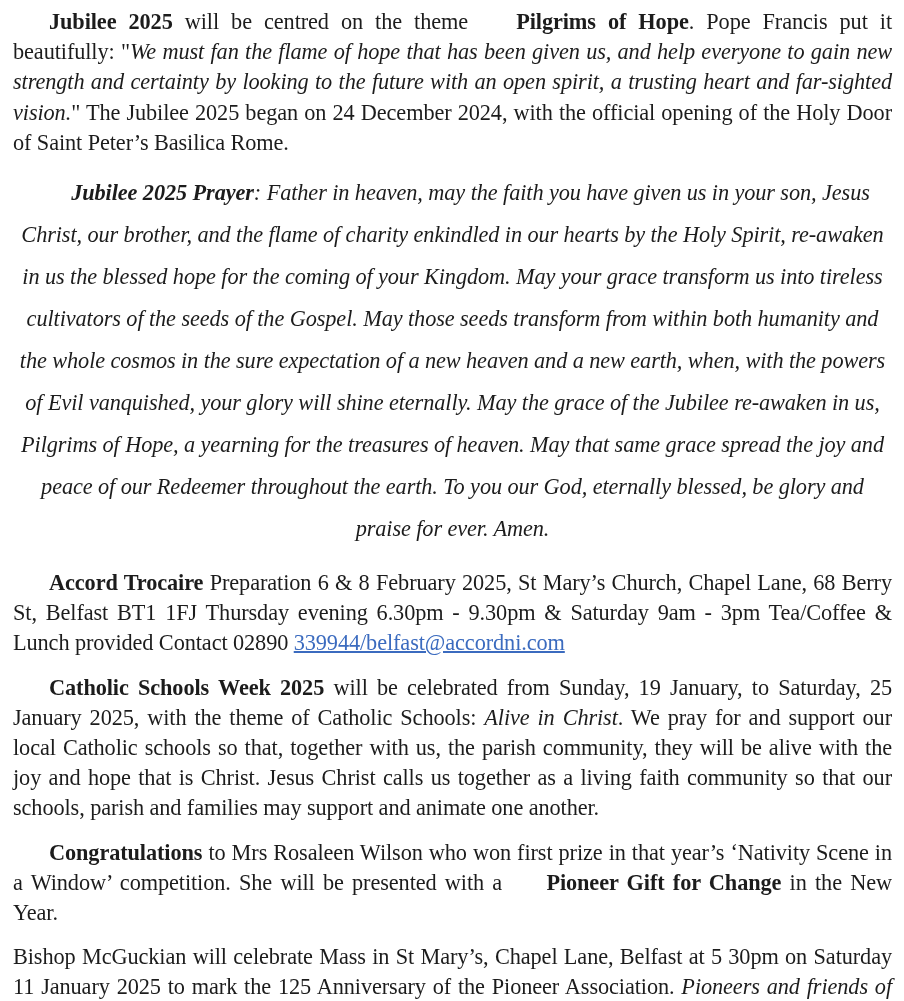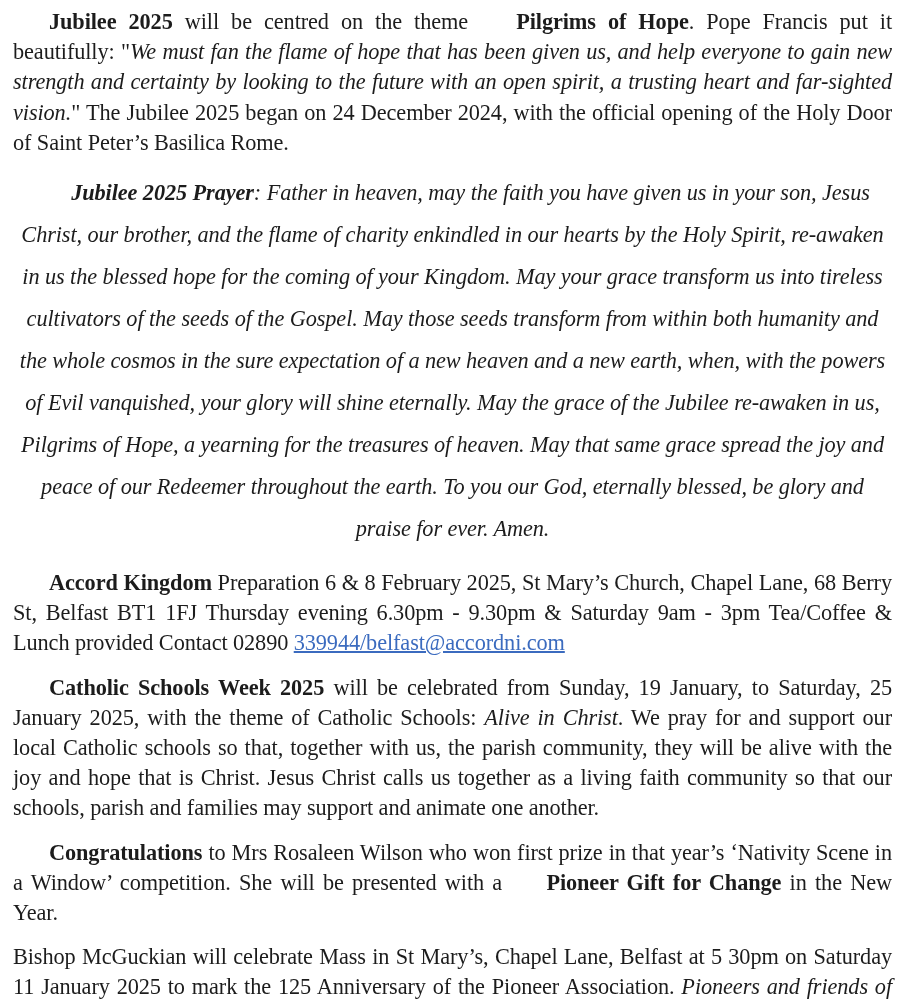--- a/index.html
+++ b/index.html
@@ -70,21 +70,21 @@
 
   <p class="para justified">
     <span class="b">Jubilee 2025</span><span> will be centred on the theme </span><span class="b">Pilgrims of Hope</span><span>. Pope Francis put it beautifully: "</span><span class="i">We must fan the flame of hope that has been given us, and help everyone to gain new strength and certainty by looking to the future with an open spirit, a trusting heart and far-sighted vision.</span><span>" The Jubilee 2025 began on 24 December 2024, with the official opening of the Holy Door of Saint Peter’s Basilica Rome.</span>
   </p>
 
   <p class="prayer">
     <span class="b">Jubilee 2025 Prayer</span><span>: Father in heaven, may the faith you have given us in your son, Jesus Christ, our brother, and the flame of charity enkindled in our hearts by the Holy Spirit, re-awaken in us the blessed hope for the coming of your Kingdom. May your grace transform us into tireless cultivators of the seeds of the Gospel. May those seeds transform from within both humanity and the whole cosmos in the sure expectation of a new heaven and a new earth, when, with the powers of Evil vanquished, your glory will shine eternally. May the grace of the Jubilee re-awaken in us, Pilgrims of Hope, a yearning for the treasures of heaven. May that same grace spread the joy and peace of our Redeemer throughout the earth. To you our God, eternally blessed, be glory and praise for ever. Amen.</span>
   </p>
 
   <p class="para justified">
-    <span class="b">Accord Kingdom</span><span> Preparation 6 &amp; 8 February 2025, St Mary’s Church, Chapel Lane, 68 Berry St, Belfast BT1 1FJ Thursday evening 6.30pm - 9.30pm &amp; Saturday 9am - 3pm Tea/Coffee &amp; Lunch provided Contact 02890 </span><a class="link" href="#">339944/belfast@accordni.com</a>
+    <span class="b">Accord Trocaire</span><span> Preparation 6 &amp; 8 February 2025, St Mary’s Church, Chapel Lane, 68 Berry St, Belfast BT1 1FJ Thursday evening 6.30pm - 9.30pm &amp; Saturday 9am - 3pm Tea/Coffee &amp; Lunch provided Contact 02890 </span><a class="link" href="#">339944/belfast@accordni.com</a>
   </p>
 
   <p class="para justified">
     <span class="b">Catholic Schools Week 2025</span><span> will be celebrated from Sunday, 19 January, to Saturday, 25 January 2025, with the theme of Catholic Schools: </span><span class="i">Alive in Christ</span><span>. We pray for and support our local Catholic schools so that, together with us, the parish community, they will be alive with the joy and hope that is Christ. Jesus Christ calls us together as a living faith community so that our schools, parish and families may support and animate one another.</span>
   </p>
 
   <p class="para justified">
     <span class="b">Congratulations</span><span> to Mrs Rosaleen Wilson who won first prize in that year’s ‘Nativity Scene in a Window’ competition. She will be presented with a </span><span class="b">Pioneer Gift for Change</span><span> in the New Year.</span>
   </p>
 

